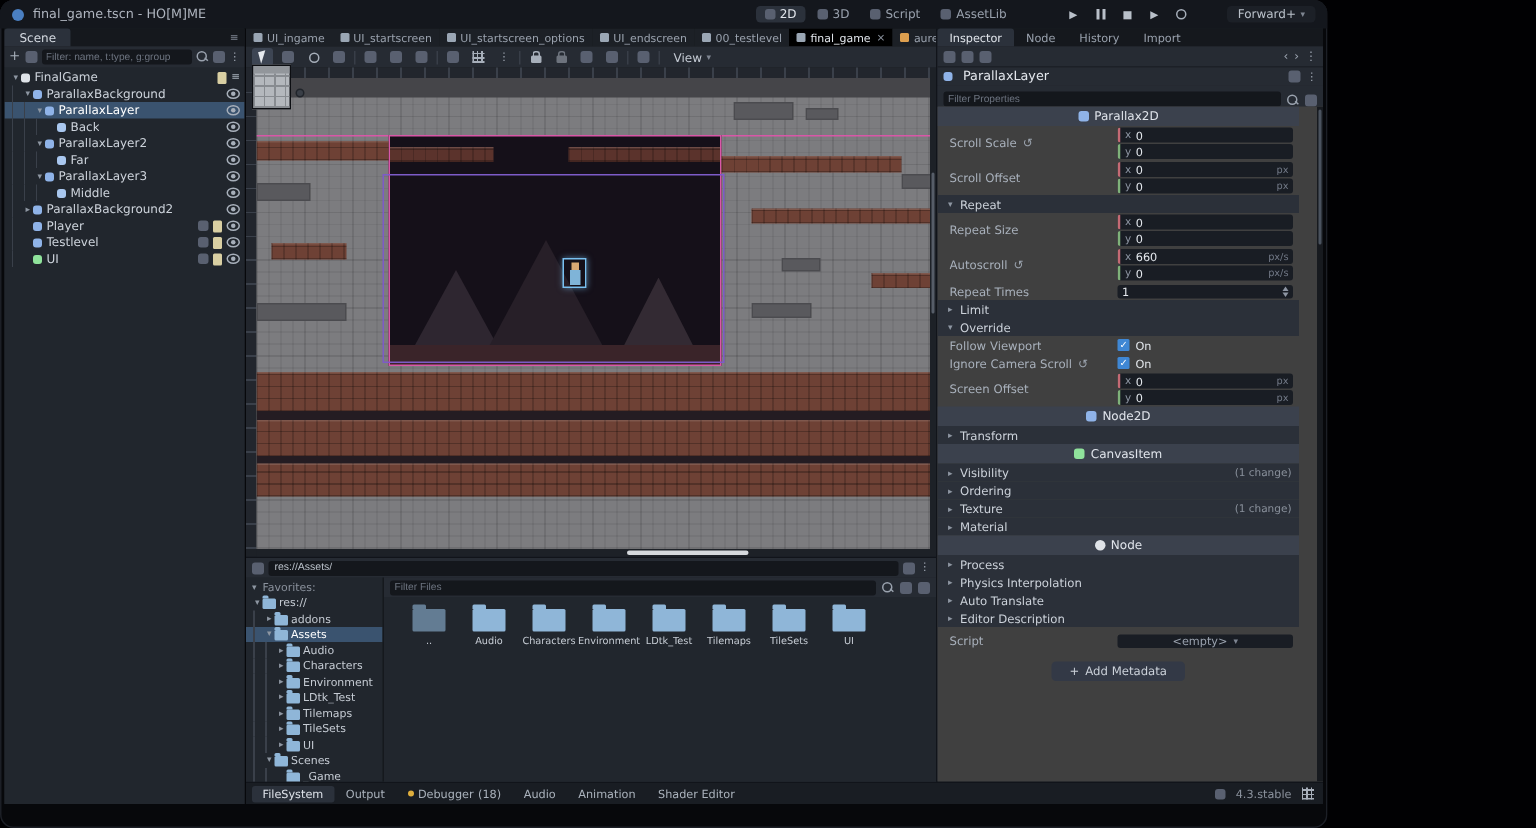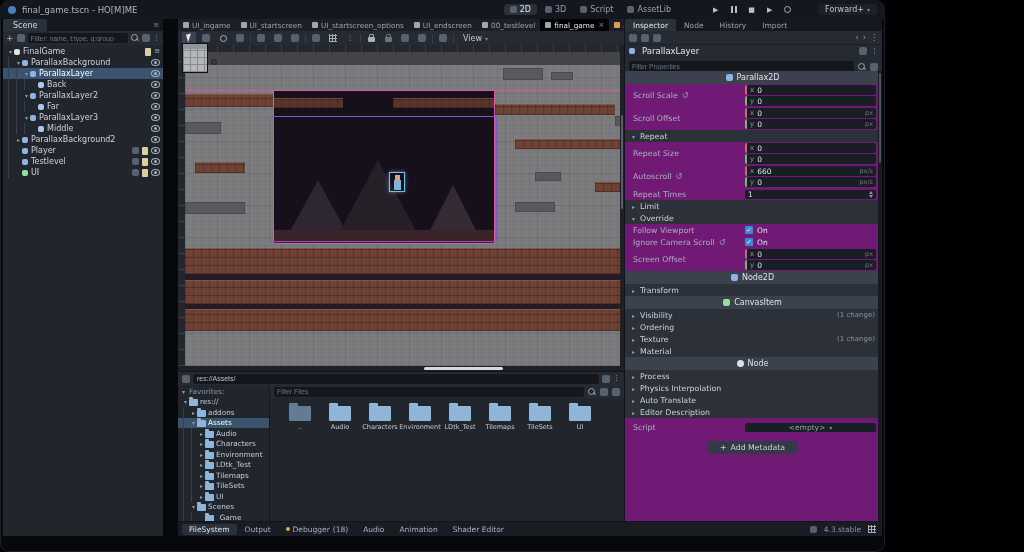--- a/index.html
+++ b/index.html
@@ -9,21 +9,21 @@
   .title-text{font-size:8.5px;color:#aeb4be;white-space:nowrap;}
   .tb-spacer{flex:1;}
   .ws{display:flex;gap:2px;align-items:center;}
   .ws-btn{display:flex;align-items:center;gap:3px;padding:1px 6px;border-radius:3px;font-size:8px;color:#99a1ad;}
   .ws-btn.active{background:#2b313b;color:#e2e6ec;}
   .playbar{display:flex;gap:5px;align-items:center;margin-left:26px;}
   .pbtn{width:13px;height:12px;display:flex;align-items:center;justify-content:center;color:#b9c0c9;font-size:7px;}
   .renderer{display:flex;align-items:center;gap:3px;margin-left:18px;padding:1px 7px;border-radius:3px;background:#1c2027;color:#b9c0c9;font-size:8px;}
   .caret{font-size:6px;color:#7e8591;}
   .ib{display:inline-block;background:#596070;border-radius:2px;} .ib7{width:7px;height:7px;} .ib8{width:8px;height:8px;}
-  .app{position:absolute;left:3px;top:19px;right:3px;bottom:16px;display:flex;gap:15px;}
+  .app{position:absolute;left:3px;top:19px;right:3px;bottom:16px;display:flex;gap:1px;}
 
   
   .left-dock{width:160px;display:flex;flex-direction:column;background:#23272f;}
   .dock-tabs{height:12px;display:flex;align-items:center;background:#15181d;}
   .dock-tab{padding:1px 10px;height:12px;display:flex;align-items:center;font-size:8px;color:#d4d9e0;background:#2b313b;border-radius:2px 2px 0 0;}
   .dock-tabs .mini{margin-left:auto;margin-right:4px;color:#7e8591;font-size:7px;}
   .scene-toolbar{height:14px;display:flex;align-items:center;gap:3px;padding:0 3px;background:#262b33;}
   .flt{flex:1;height:10px;background:#14171c;border:none;border-radius:2px;color:#a8afba;font-size:6.8px;padding:0 3px;min-width:0;}
   .flt::placeholder{color:#6d7480;}
   .scene-tree{flex:1;background:#21262d;overflow:hidden;padding-top:1px;}
@@ -123,21 +123,21 @@
   .right-dock{width:258px;display:flex;flex-direction:column;background:#23272f;border-left:1px solid #11141a;}
   .insp-tabs{height:12px;display:flex;align-items:center;background:#15181d;}
   .itab{padding:0 8px;height:12px;display:flex;align-items:center;font-size:7.5px;color:#99a1ad;}
   .itab.active{background:#2b313b;color:#e2e6ec;border-radius:2px 2px 0 0;}
   .insp-toolbar{height:13px;display:flex;align-items:center;gap:4px;padding:0 4px;background:#262b33;}
   .insp-toolbar .nav{margin-left:auto;display:flex;gap:4px;align-items:center;color:#9aa2ae;font-size:8px;}
   .insp-node{height:13px;display:flex;align-items:center;gap:4px;padding:0 4px;background:#262b33;border-top:1px solid #1c2027;}
   .insp-node .nname{font-size:8.5px;color:#e2e6ec;}
   .insp-node .ric{margin-left:auto;display:flex;gap:4px;align-items:center;}
   .insp-filter{height:14px;display:flex;align-items:flex-end;gap:4px;padding:0 4px;background:#262b33;}
-  .insp-scroll{flex:1;position:relative;background:#701a75;overflow:hidden;padding-right:2px;}
+  .insp-scroll{flex:1;position:relative;background:#404040;overflow:hidden;padding-right:16px;}
   .insp-sb{position:absolute;right:0;top:0;bottom:0;width:4px;background:#171a1f;}
   .insp-sb .thumb{position:absolute;top:2px;height:90px;left:1px;right:1px;background:#4a525e;border-radius:2px;}
   .pcat{height:13px;display:flex;align-items:center;justify-content:center;gap:4px;background:#3b414d;font-size:8px;color:#dfe3ea;}
   .cicon{width:7px;height:7px;border-radius:2px;}
   .pgroup{height:12px;display:flex;align-items:center;gap:3px;background:#2b3039;font-size:7.8px;color:#ccd2da;padding-left:5px;}
   .pgroup .gbadge{margin-left:auto;padding-right:5px;color:#8a919c;font-size:7px;}
   .prow{display:flex;align-items:center;padding:1px 4px 1px 8px;min-height:12px;}
   .plabel-wrap{width:112px;display:flex;align-items:center;gap:4px;flex:none;}
   .plabel{font-size:7.8px;color:#a8b0bb;white-space:nowrap;overflow:hidden;}
   .revert{color:#9aa2ad;font-size:8px;}

